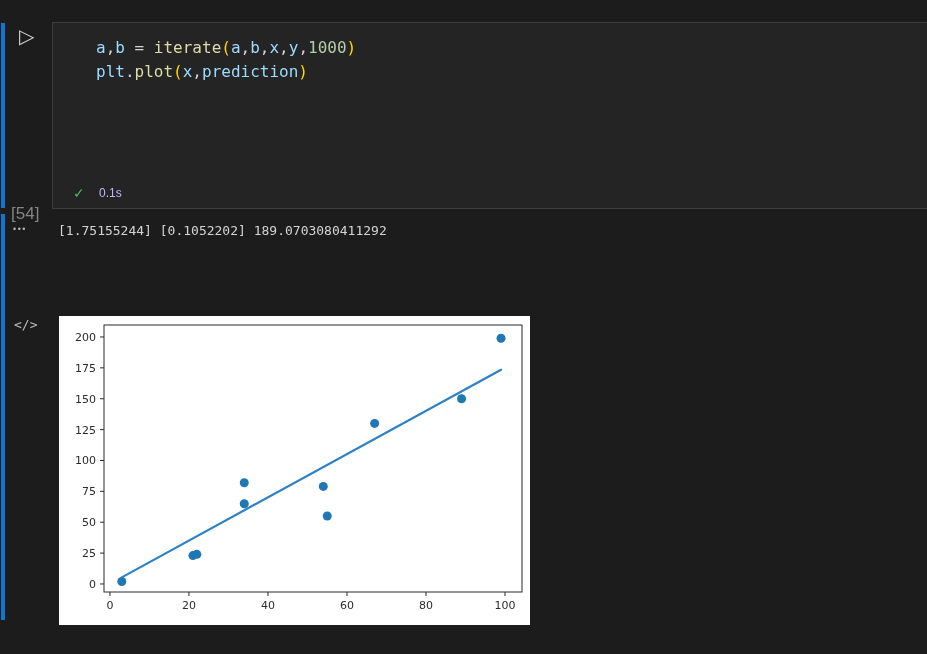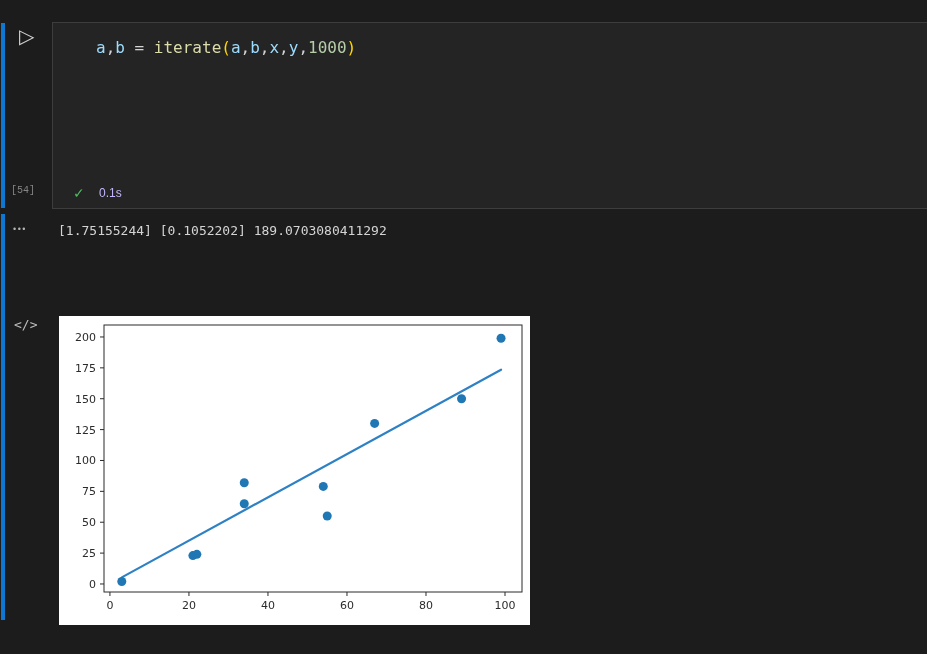--- a/index.html
+++ b/index.html
@@ -9,22 +9,22 @@
   .screen { position:absolute; inset:0; width:927px; height:654px; }
 
   
   .focus-bar { position:absolute; left:1px; width:4px; background:#0d77d1; }
   .bar1 { top:23px; height:185px; }
   .bar2 { top:214px; height:406px; }
 
   
   .run-button { position:absolute; left:19px; top:24px; width:22px; height:24px;
                 color:#d2d2d2; font-size:20px; line-height:24px; cursor:pointer; }
-  .exec-count { position:absolute; left:11px; top:185px; color:#858585;
-                font-family:Liberation Mono, monospace; font-size:10px; }
+  .exec-count { position:absolute; left:11px; top:204px; color:#858585;
+                font-family:Liberation Sans, sans-serif; font-size:17px; }
   .more-actions { position:absolute; left:13px; top:224px; color:#b4b4b4;
                   font-size:9px; letter-spacing:1.5px; cursor:pointer; }
   .mime-btn { position:absolute; left:14px; top:317px; color:#bdbdbd;
               font-size:13px; font-family:"DejaVu Sans Mono", monospace; cursor:pointer; }
 
   
   .cell-container { position:absolute; left:52px; top:22px; width:875px; height:187px;
                     background:#242424; border:1px solid #3d3d3d; border-right:none; }
   .code-area { position:absolute; left:43px; top:13px; right:0;
                font-family:"DejaVu Sans Mono", monospace; font-size:16px; }
@@ -54,20 +54,21 @@
 
   <div class="focus-bar bar1"></div>
   <div class="focus-bar bar2"></div>
 
   <div class="run-button">▷</div>
   <div class="exec-count">[54]</div>
 
   <div class="cell-container">
     <div class="code-area" id="code-area">
         <div class="cl"><span class="tk-v">a</span><span class="tk-o">,</span><span class="tk-v">b</span><span class="tk-o"> = </span><span class="tk-f">iterate</span><span class="tk-p">(</span><span class="tk-v">a</span><span class="tk-o">,</span><span class="tk-v">b</span><span class="tk-o">,</span><span class="tk-v">x</span><span class="tk-o">,</span><span class="tk-v">y</span><span class="tk-o">,</span><span class="tk-n">1000</span><span class="tk-p">)</span></div>
+        <div class="cl"><span class="tk-v">plt</span><span class="tk-o">.</span><span class="tk-f">plot</span><span class="tk-p">(</span><span class="tk-v">x</span><span class="tk-o">,</span><span class="tk-v">prediction</span><span class="tk-p">)</span></div>
       </div>
     <div class="status-row">
       <span class="check">✓</span>
       <span class="duration">0.1s</span>
     </div>
   </div>
 
   <div class="more-actions">•••</div>
 
   <div class="out-text out1">[1.75155244] [0.1052202] 189.0703080411292</div>

